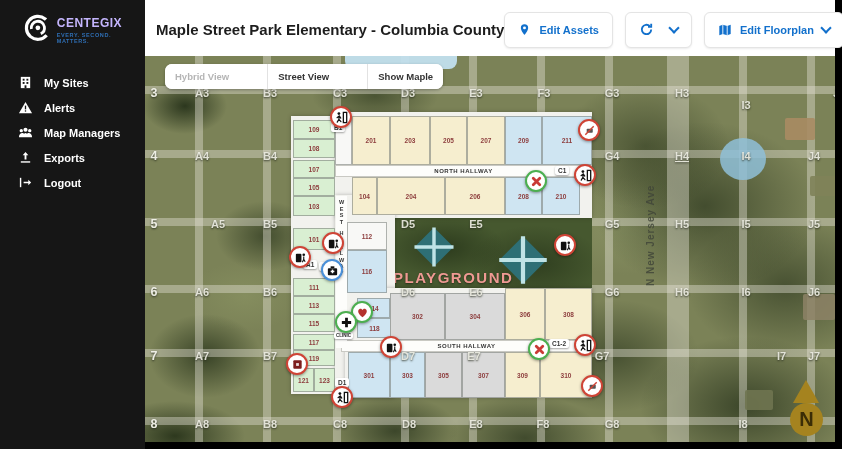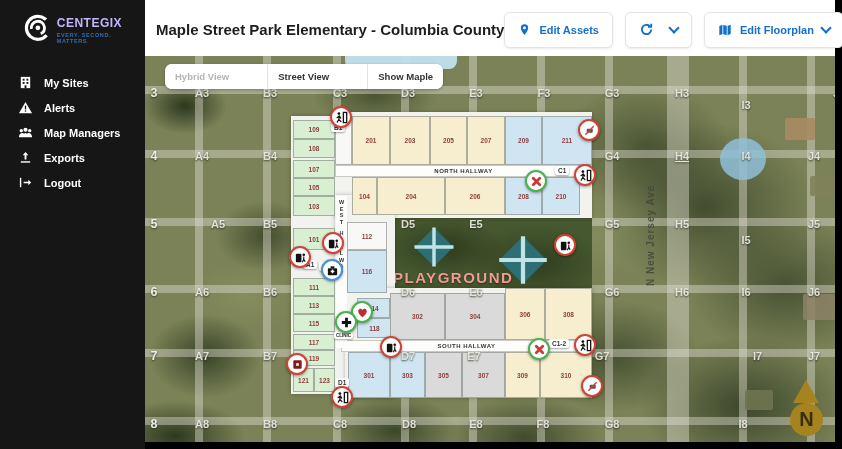--- a/index.html
+++ b/index.html
@@ -430,36 +430,36 @@
       <div class="glabel" style="left: 467px; top: 100px;">G4</div>
       <div class="glabel" style="left: 537px; top: 100px; text-decoration: underline;">H4</div>
       <div class="glabel" style="left: 601px; top: 100px;">I4</div>
       <div class="glabel" style="left: 669px; top: 100px;">J4</div>
       <div class="glabel" style="left: 57px; top: 168px; margin-left: 16px;">A5</div>
       <div class="glabel" style="left: 125px; top: 168px;">B5</div>
       <div class="glabel" style="left: 263px; top: 168px;">D5</div>
       <div class="glabel" style="left: 331px; top: 168px;">E5</div>
       <div class="glabel" style="left: 467px; top: 168px;">G5</div>
       <div class="glabel" style="left: 537px; top: 168px;">H5</div>
-      <div class="glabel" style="left: 601px; top: 168px; margin-top: 16px;">I5</div>
+      <div class="glabel" style="left: 601px; top: 168px;">I5</div>
       <div class="glabel" style="left: 669px; top: 168px;">J5</div>
       <div class="glabel" style="left: 57px; top: 236px;">A6</div>
       <div class="glabel" style="left: 125px; top: 236px;">B6</div>
       <div class="glabel" style="left: 263px; top: 236px;">D6</div>
       <div class="glabel" style="left: 331px; top: 236px;">E6</div>
       <div class="glabel" style="left: 467px; top: 236px;">G6</div>
       <div class="glabel" style="left: 537px; top: 236px;">H6</div>
       <div class="glabel" style="left: 601px; top: 236px;">I6</div>
       <div class="glabel" style="left: 669px; top: 236px;">J6</div>
       <div class="glabel" style="left: 57px; top: 300px;">A7</div>
       <div class="glabel" style="left: 125px; top: 300px;">B7</div>
       <div class="glabel" style="left: 263px; top: 300px;">D7</div>
       <div class="glabel" style="left: 329px; top: 300px;">E7</div>
       <div class="glabel" style="left: 457px; top: 300px;">G7</div>
-      <div class="glabel" style="left: 601px; top: 300px; padding-left: 23px;">I7</div>
+      <div class="glabel" style="left: 625px; top: 300px; padding-left: 23px;">I7</div>
       <div class="glabel" style="left: 669px; top: 300px;">J7</div>
       <div class="glabel" style="left: 57px; top: 368px;">A8</div>
       <div class="glabel" style="left: 125px; top: 368px;">B8</div>
       <div class="glabel" style="left: 195px; top: 368px;">C8</div>
       <div class="glabel" style="left: 264px; top: 368px;">D8</div>
       <div class="glabel" style="left: 331px; top: 368px;">E8</div>
       <div class="glabel" style="left: 398px; top: 368px;">F8</div>
       <div class="glabel" style="left: 467px; top: 368px; text-align: right;">G8</div>
       <div class="glabel" style="left: 598px; top: 368px;">I8</div>
       <div class="chip" style="left: 186px; top: 67px;">B1</div>

